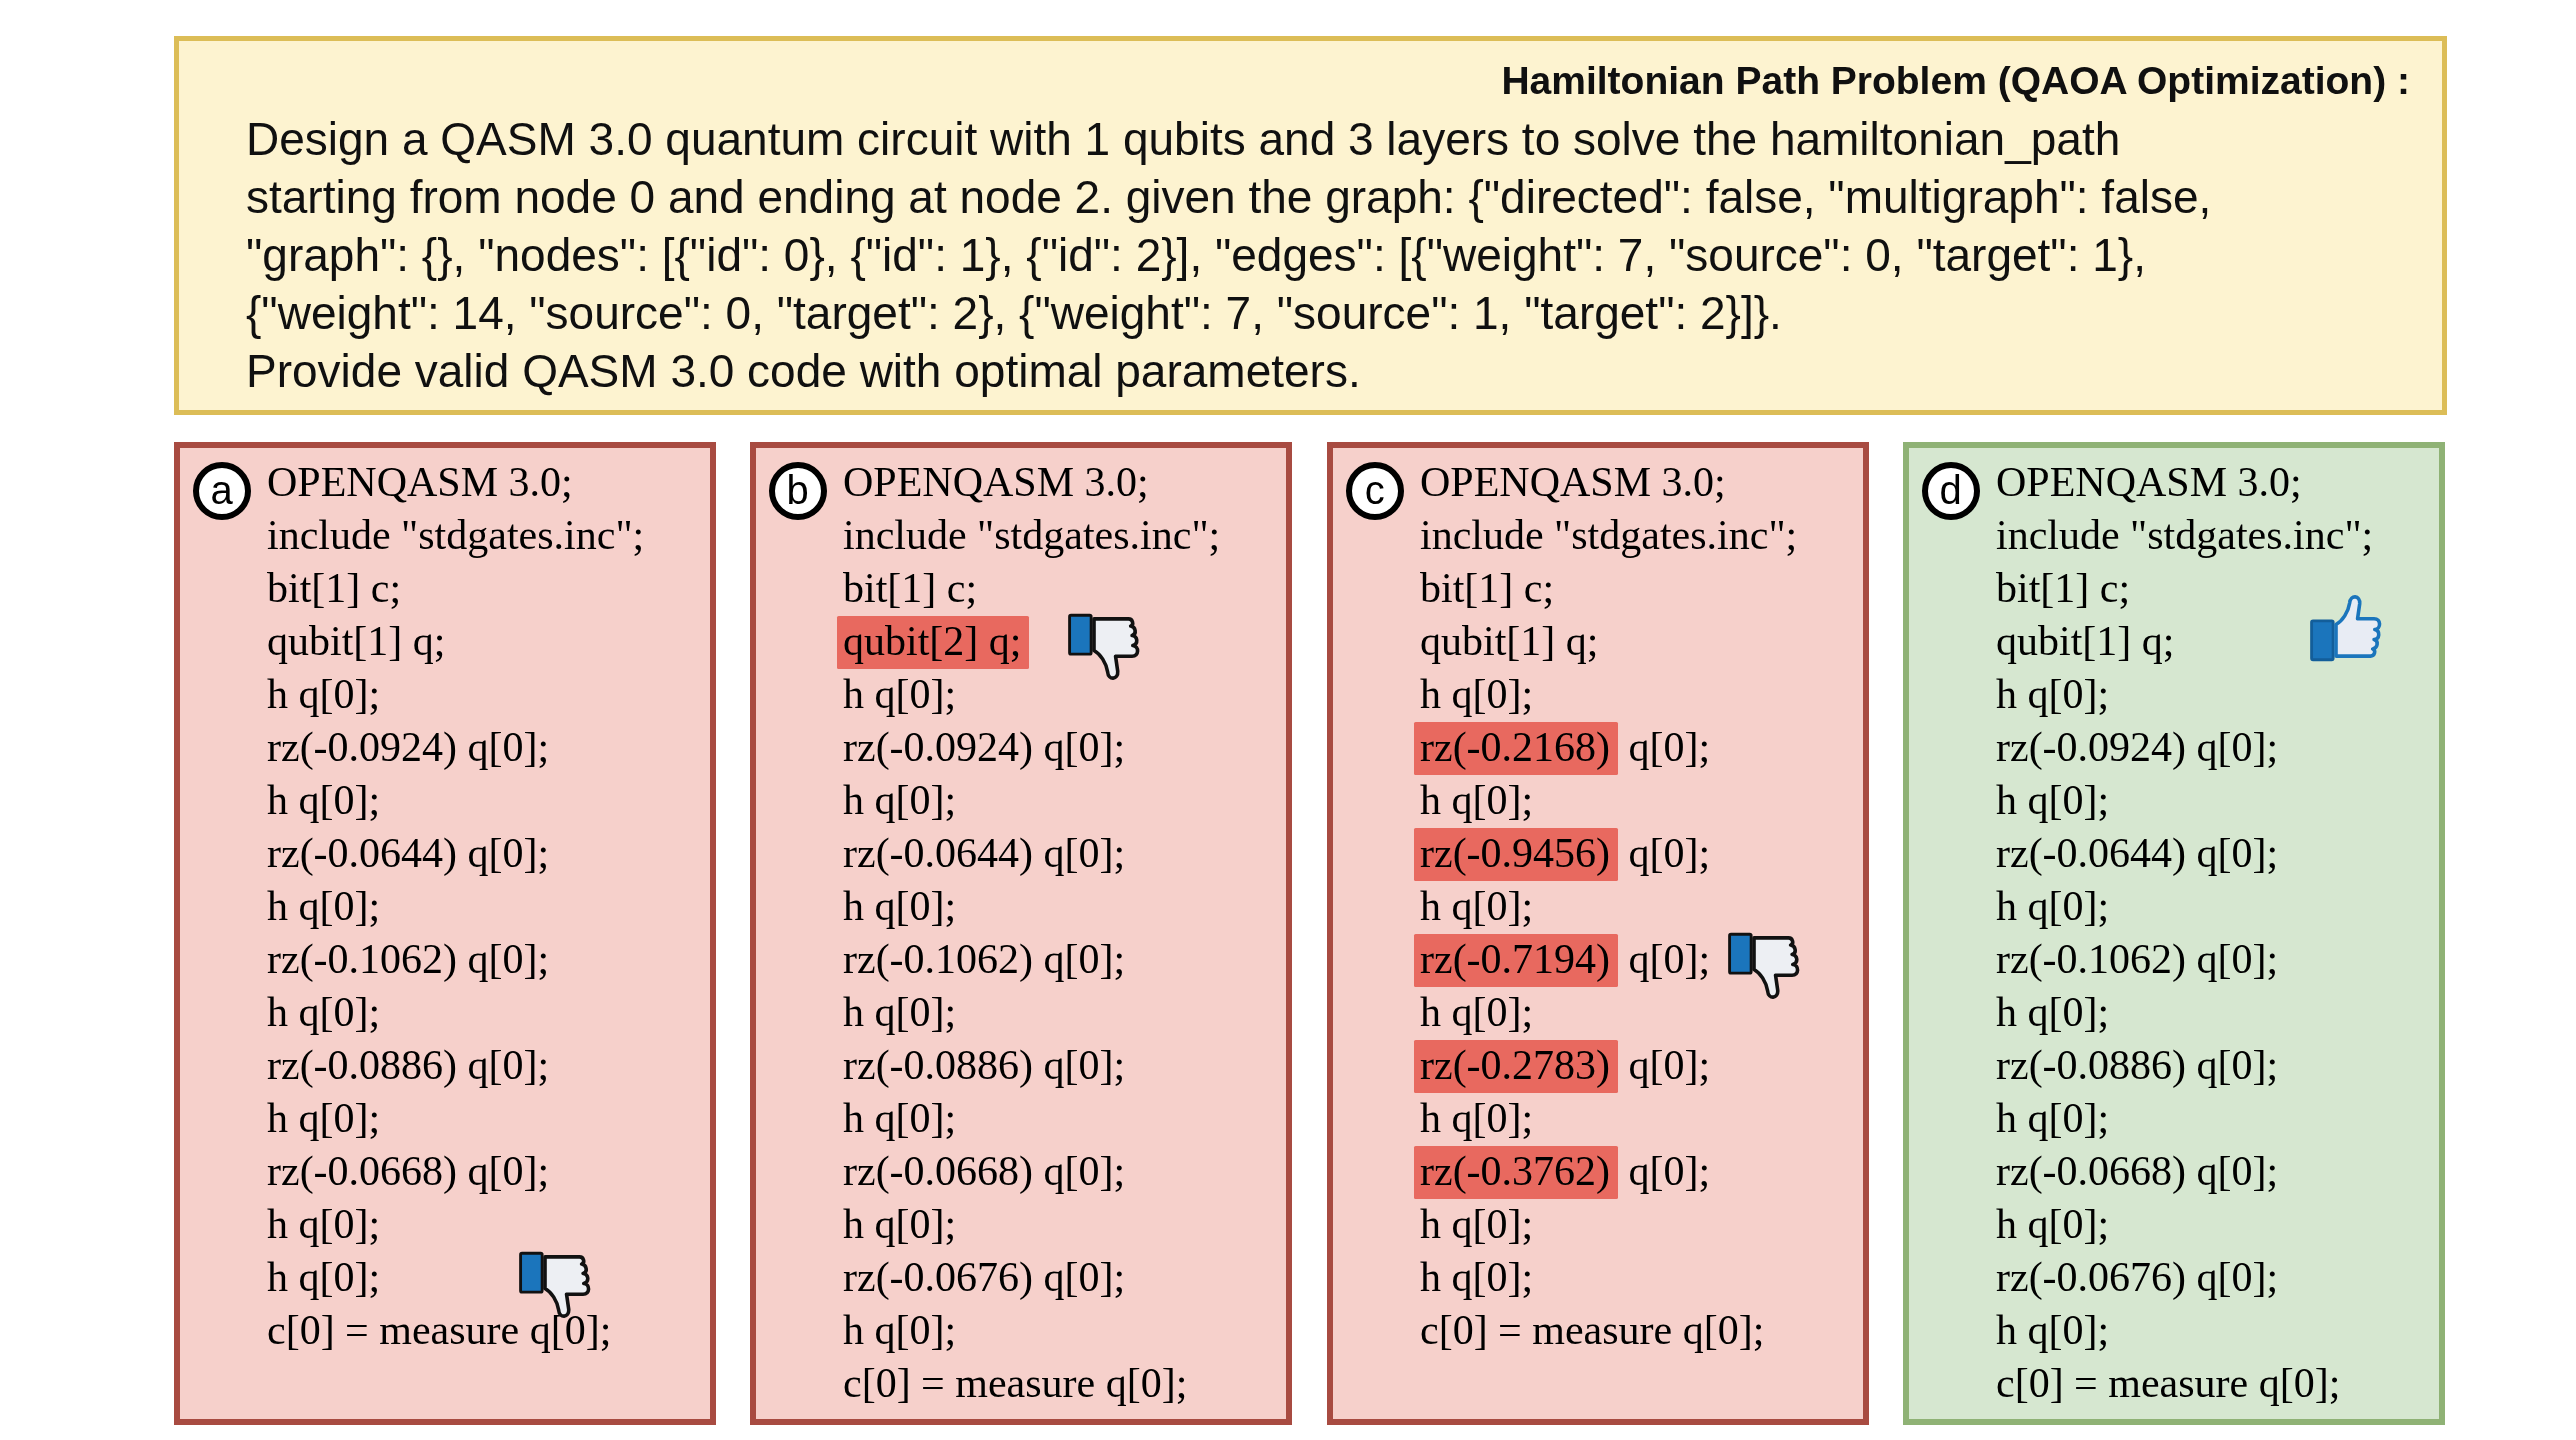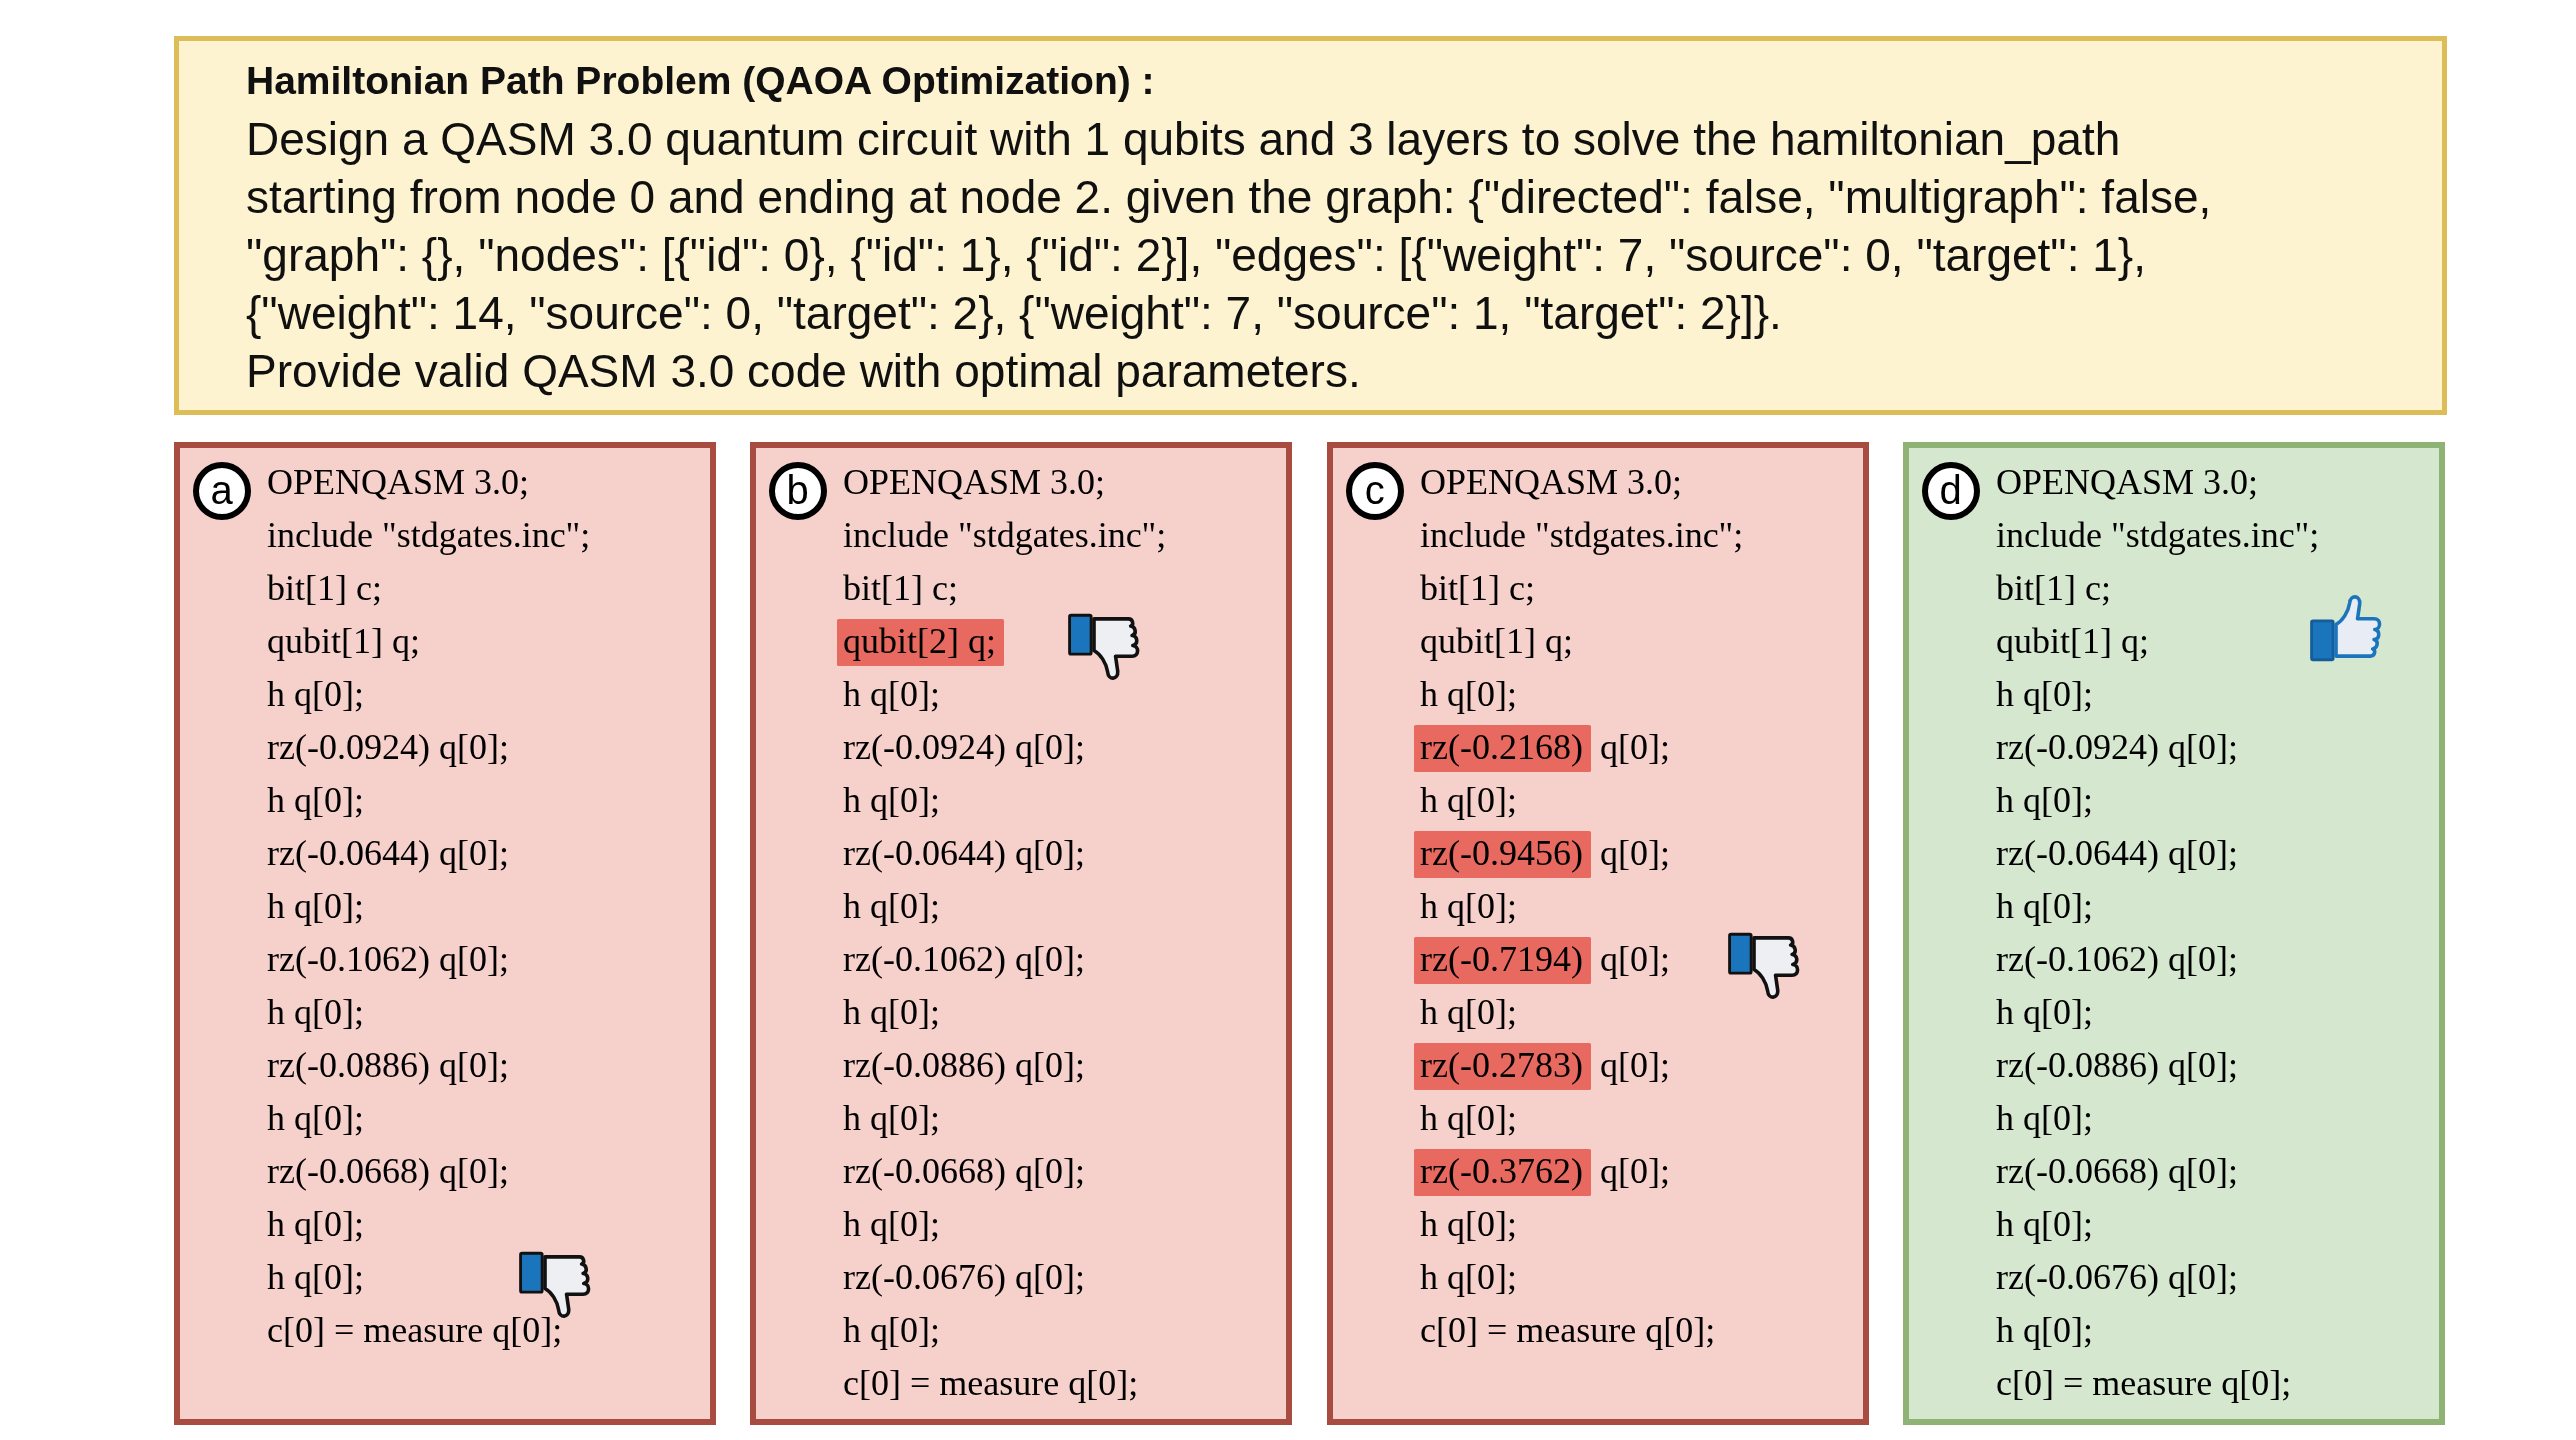--- a/index.html
+++ b/index.html
@@ -7,42 +7,42 @@
     width:2576px;height:1440px;position:relative;background:#ffffff;
     font-family:"Liberation Sans",sans-serif;overflow:hidden;
   }
   .prompt-box{
     position:absolute;left:174px;top:36px;width:2273px;height:379px;
     box-sizing:border-box;border:5.6px solid var(--prompt-border,#DCBD57);
     background:var(--prompt-bg,#FDF3D0);padding:9.5px 32px 0 67px;
   }
   .prompt-title{
     margin:0;font-weight:700;font-size:39px;line-height:59px;color:#101010;
-    font-family:"Liberation Sans",sans-serif;white-space:nowrap;
+    font-family:"Liberation Sans",sans-serif;white-space:nowrap;text-align:right;
   }
   .prompt-line{
     font-size:46px;line-height:58px;color:#101010;white-space:nowrap;
   }
   .panel{
     position:absolute;top:442px;width:542px;height:983px;box-sizing:border-box;
     border:6.3px solid #000;
   }
   .panel.wrong{background:var(--wrong-bg,#F6D0CB);border-color:var(--wrong-border,#A84B41);}
   .panel.right{background:var(--right-bg,#D6E7D0);border-color:var(--right-border,#8FB275);}
   .badge{
     position:absolute;left:12.7px;top:14.3px;width:46px;height:46px;background:#ffffff;
     border:6.3px solid #000;border-radius:50%;display:flex;align-items:center;justify-content:center;
   }
   .badge-letter{
     font-family:"Liberation Sans",sans-serif;font-size:40px;line-height:1;color:#000;
     transform:translateY(-0.8px);
   }
   .code{
     position:absolute;left:0;top:8px;width:100%;box-sizing:border-box;margin:0;
-    padding:0 0 0 87px;font-family:"Liberation Serif",serif;font-size:36px;
+    padding:0 0 0 87px;font-family:"Liberation Serif",serif;font-size:42px;
     line-height:53px;color:#000;
   }
   .code-line{white-space:nowrap;}
   .hl{
     background:var(--hl,#E8695F);padding:1.6px 8px 4.8px 6.3px;margin-left:-6.3px;
     border-radius:1.6px;box-decoration-break:clone;
   }
   .icon-slot{position:absolute;width:79px;height:79px;}
   .icon-slot svg{width:100%;height:100%;display:block;}
 </style>

